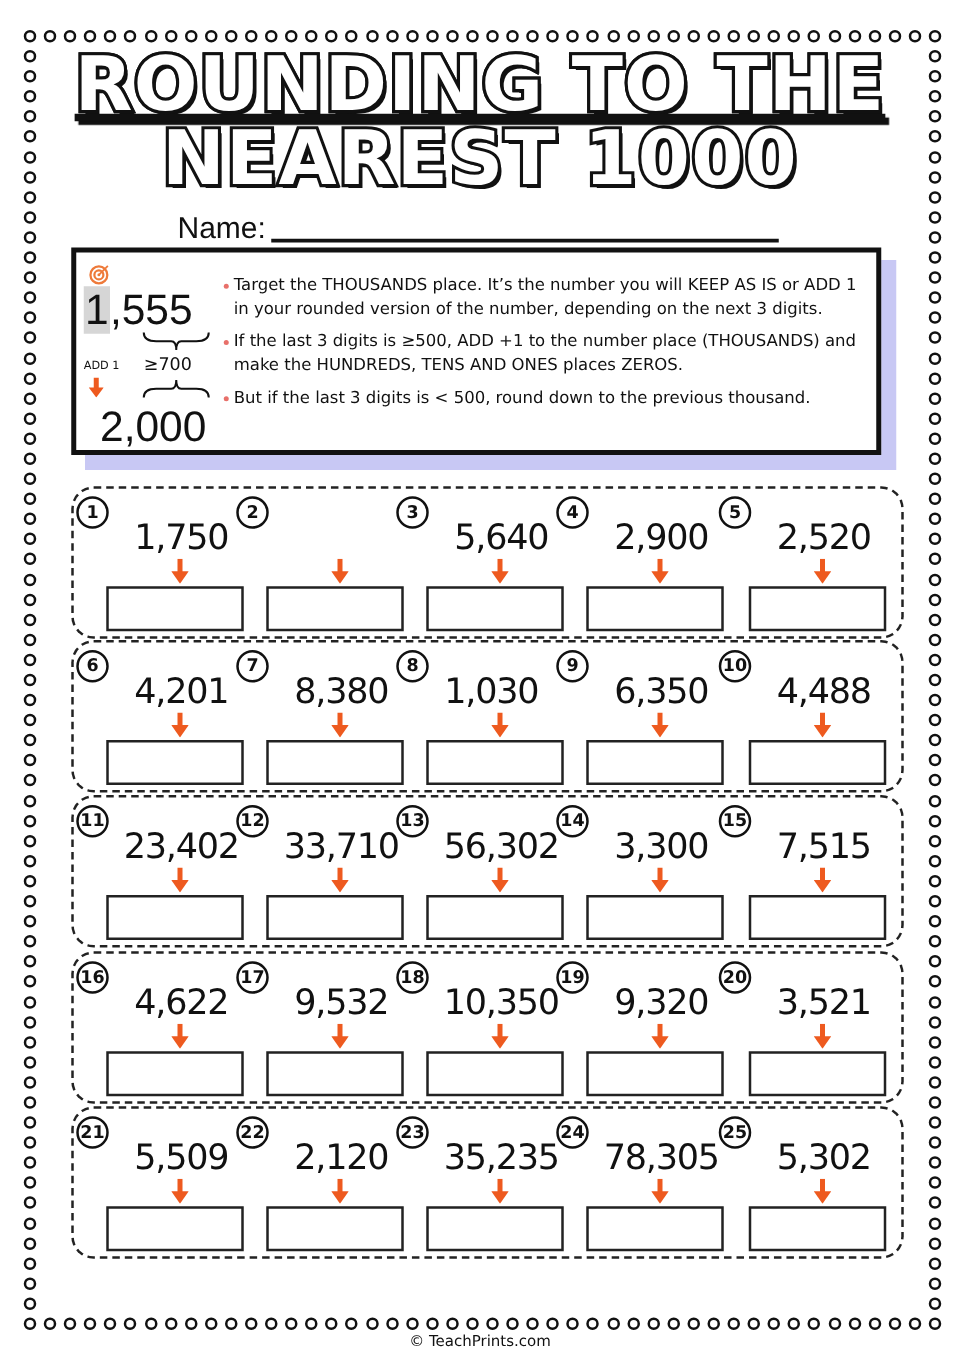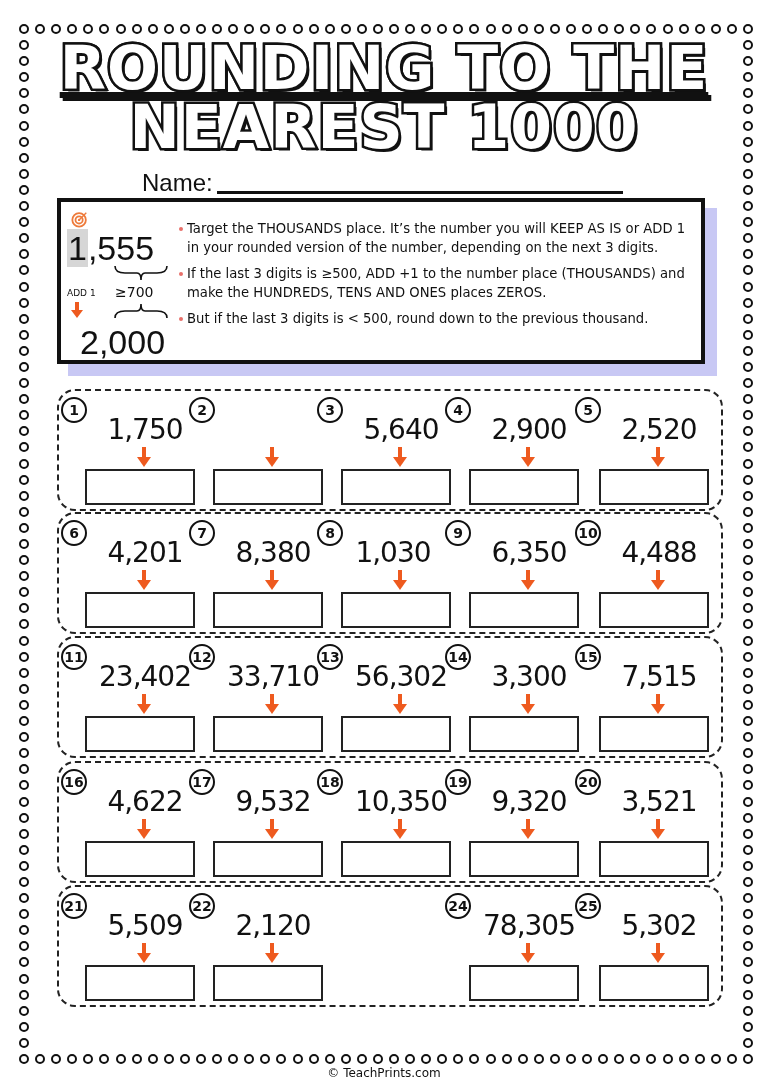--- a/index.html
+++ b/index.html
@@ -514,20 +514,29 @@
       </div>
       <div class="cell" style="left: 136px;">
         <div class="qnum" style="left:-6px">22</div>
         <div class="qval" style="left:12px">2,120</div>
         <svg class="arrow" style="left:70px" viewBox="0 0 14 20">
           <rect x="5" y="0" width="4" height="12" fill="#ee5a1f"></rect>
           <path d="M0 10 L14 10 L7 20 Z" fill="#ee5a1f"></path>
         </svg>
         <div class="ans" style="left:18px"></div>
       </div>
+      <div class="cell" style="left: 264px;">
+        <div class="qnum" style="left:-6px">23</div>
+        <div class="qval" style="left:12px">35,235</div>
+        <svg class="arrow" style="left:70px" viewBox="0 0 14 20">
+          <rect x="5" y="0" width="4" height="12" fill="#ee5a1f"></rect>
+          <path d="M0 10 L14 10 L7 20 Z" fill="#ee5a1f"></path>
+        </svg>
+        <div class="ans" style="left:18px"></div>
+      </div>
       <div class="cell" style="left: 392px;">
         <div class="qnum" style="left:-6px">24</div>
         <div class="qval" style="left:12px">78,305</div>
         <svg class="arrow" style="left:70px" viewBox="0 0 14 20">
           <rect x="5" y="0" width="4" height="12" fill="#ee5a1f"></rect>
           <path d="M0 10 L14 10 L7 20 Z" fill="#ee5a1f"></path>
         </svg>
         <div class="ans" style="left:18px"></div>
       </div>
       <div class="cell" style="left: 522px;">

